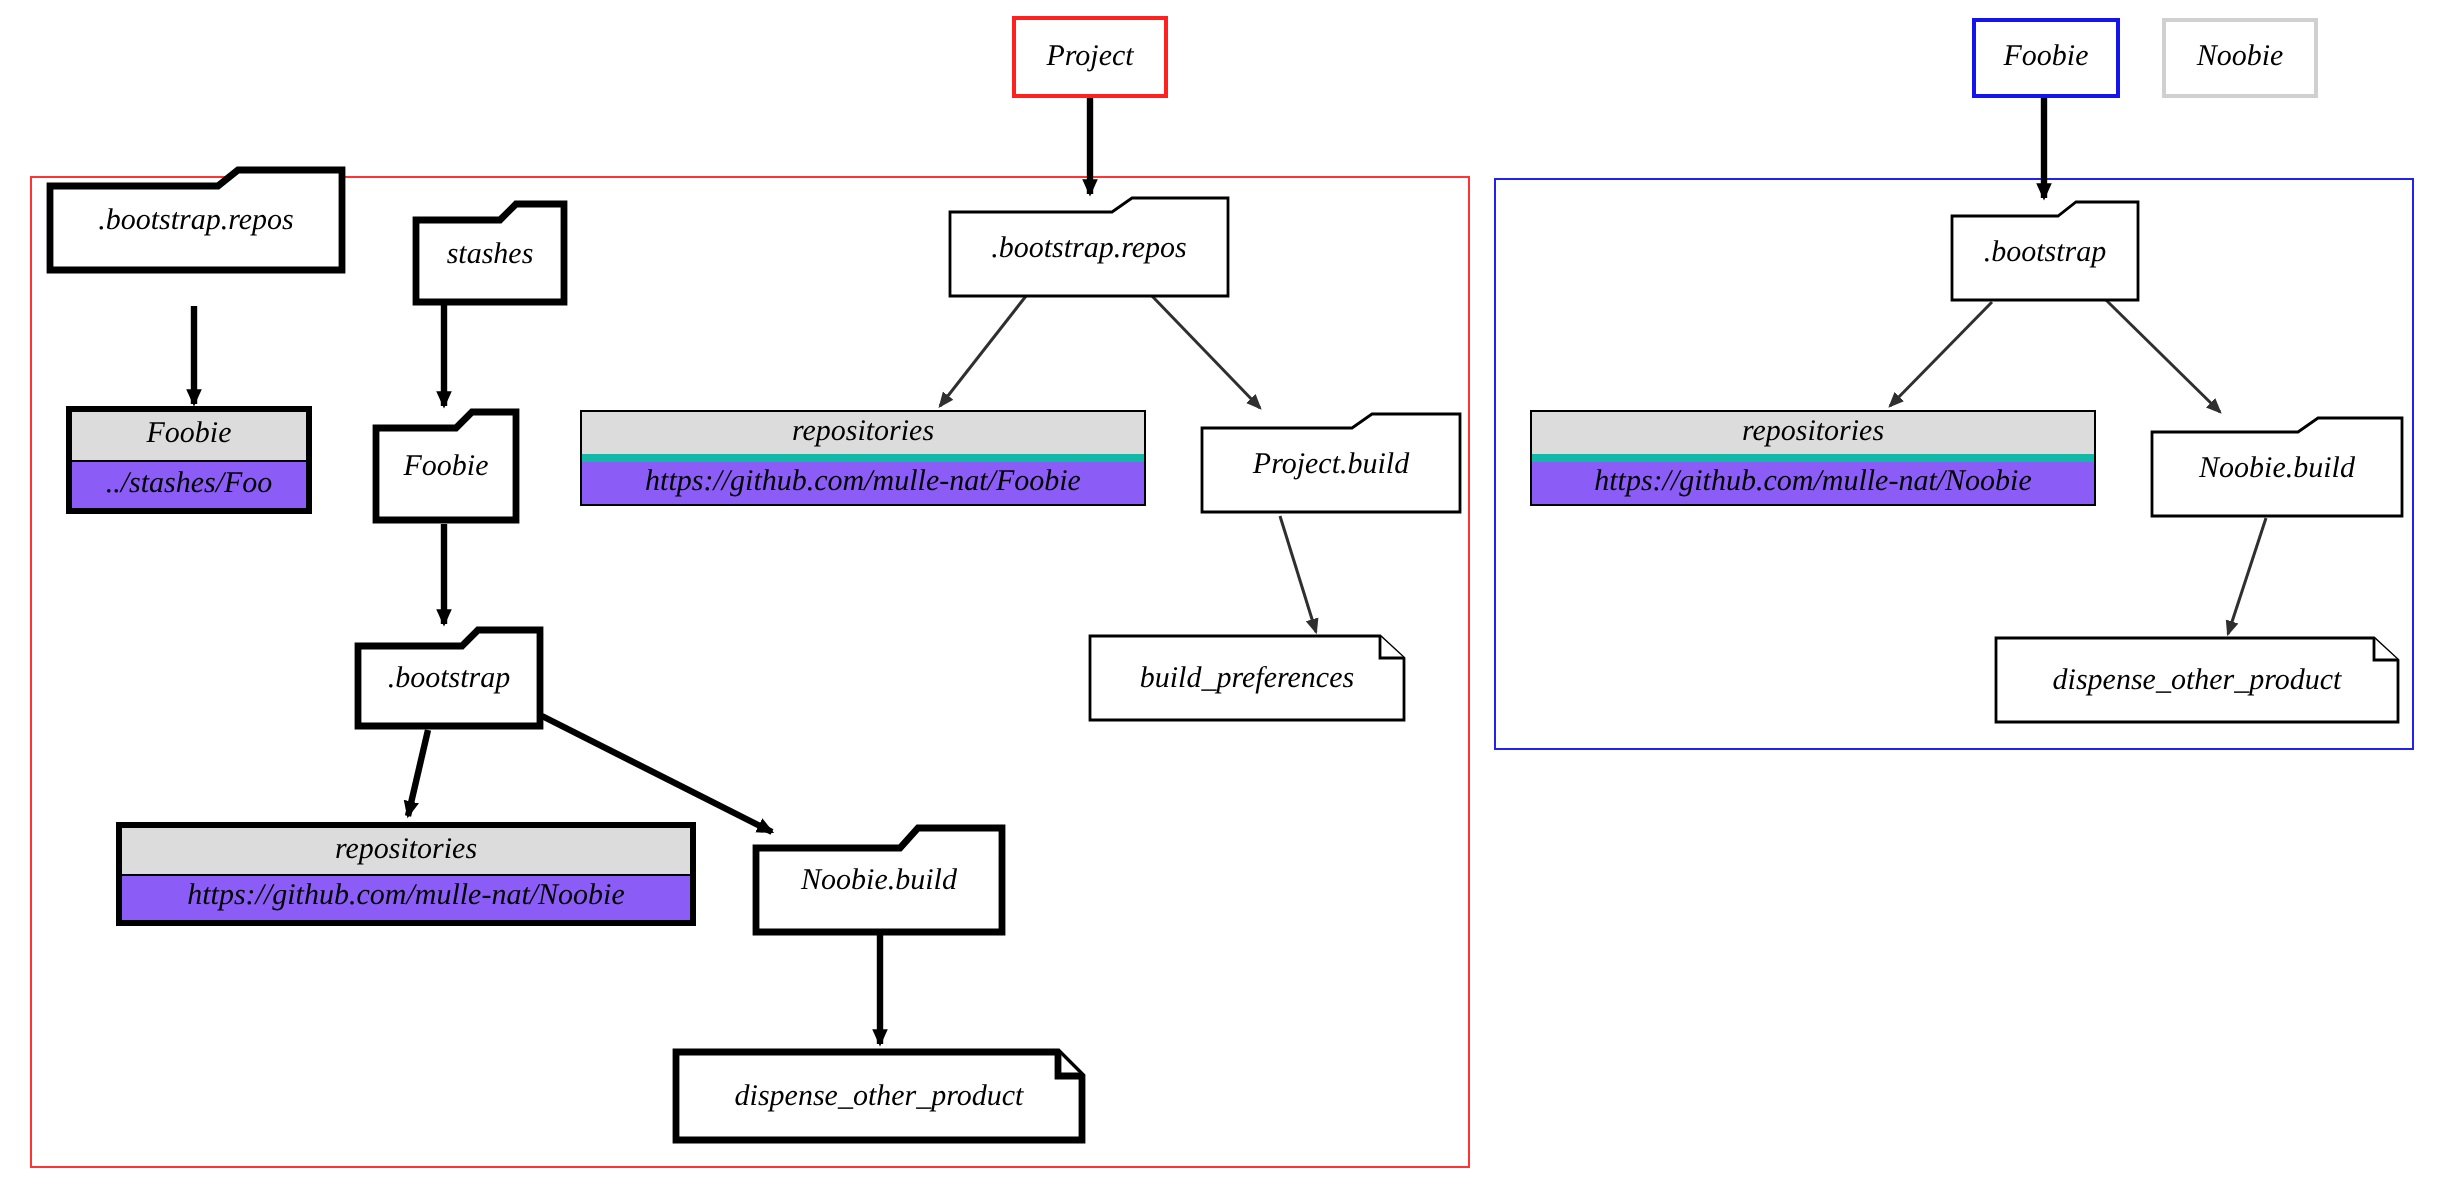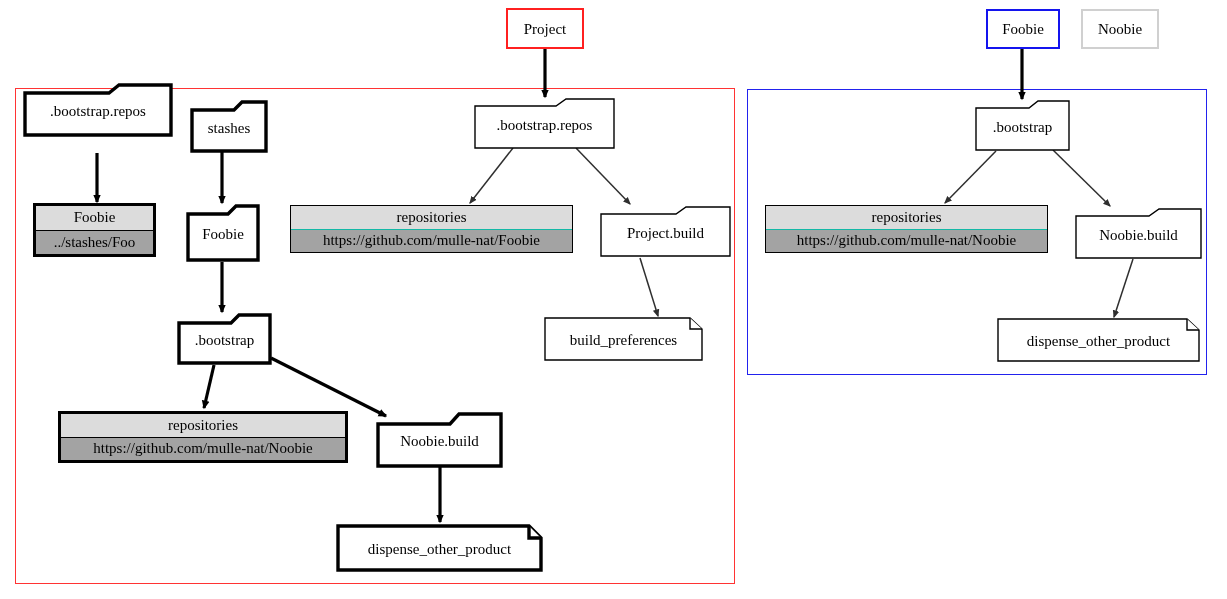--- a/index.html
+++ b/index.html
@@ -10,21 +10,21 @@
   }
   #stage{position:absolute;left:0;top:0;width:1227px;height:599px;}
   #edges{position:absolute;left:0;top:0;width:1227px;height:599px;pointer-events:none;}
 
   
   .cluster{position:absolute;box-sizing:border-box;background:transparent;}
   .cluster.red{border:1.6px solid #ff3333;}
   .cluster.blue{border:1.6px solid #2222ee;}
 
   
-  .node{position:absolute;box-sizing:border-box;}
+  .node{position:absolute;box-sizing:border-box;font-style:italic;}
   .node .lbl{
     position:absolute;left:0;right:0;
     text-align:center;white-space:nowrap;
     font-size:15px;line-height:1;
   }
 
   
   .rect{border:2px solid #000;background:#fff;}
   .rect.red{border-color:#ff2020;}
   .rect.blue{border-color:#1414ee;}
@@ -40,22 +40,22 @@
 
   
   .tbl{background:#fff;border:1.4px solid #000;box-sizing:border-box;
        display:flex;flex-direction:column;}
   .tbl.bold{border-width:3.4px;}
   .tbl .hdr,.tbl .row{
     flex:1 1 0;display:flex;align-items:center;justify-content:center;
     font-size:15px;line-height:1;white-space:nowrap;
   }
   .tbl .hdr{background:#dcdcdc;}
-  .tbl .row{background:#a3a3a3;}
-  .tbl .hdr + .row{border-top:1px solid #14b8a6;}
+  .tbl .row{background:#8b5cf6;}
+  .tbl .hdr + .row{border-top:4px solid #14b8a6;}
   .tbl.bold .hdr + .row{border-top:1.4px solid #000;}
 </style>
 </head>
 <body>
 
 <div id="stage">
 
   <div class="cluster red" style="left:15px;top:88px;width:720px;height:496px;"></div>
   <div class="cluster blue" style="left:747px;top:89px;width:460px;height:286px;"></div>
 
@@ -112,21 +112,21 @@
     <span class="lbl">Noobie</span>
   </div>
 
   <div class="node folder bold" style="left:23px;top:83px;width:150px;height:54px;">
     <svg class="shape" viewBox="0 0 150 54" preserveAspectRatio="none">
       <path d="M2,52 L2,10 L86,10 L96,2 L148,2 L148,52 Z"></path>
     </svg>
     <span class="lbl">.bootstrap.repos</span>
   </div>
 
-  <div class="node folder bold" style="left:190px;top:100px;width:78px;height:53px;">
+  <div class="node folder bold" style="left:206px;top:100px;width:78px;height:53px;">
     <svg class="shape" viewBox="0 0 78 53" preserveAspectRatio="none">
       <path d="M2,51 L2,10 L44,10 L52,2 L76,2 L76,51 Z"></path>
     </svg>
     <span class="lbl">stashes</span>
   </div>
 
   <div class="node tbl bold" style="left:33px;top:203px;width:123px;height:54px;">
     <div class="hdr">Foobie</div>
     <div class="row">../stashes/Foo</div>
   </div>

